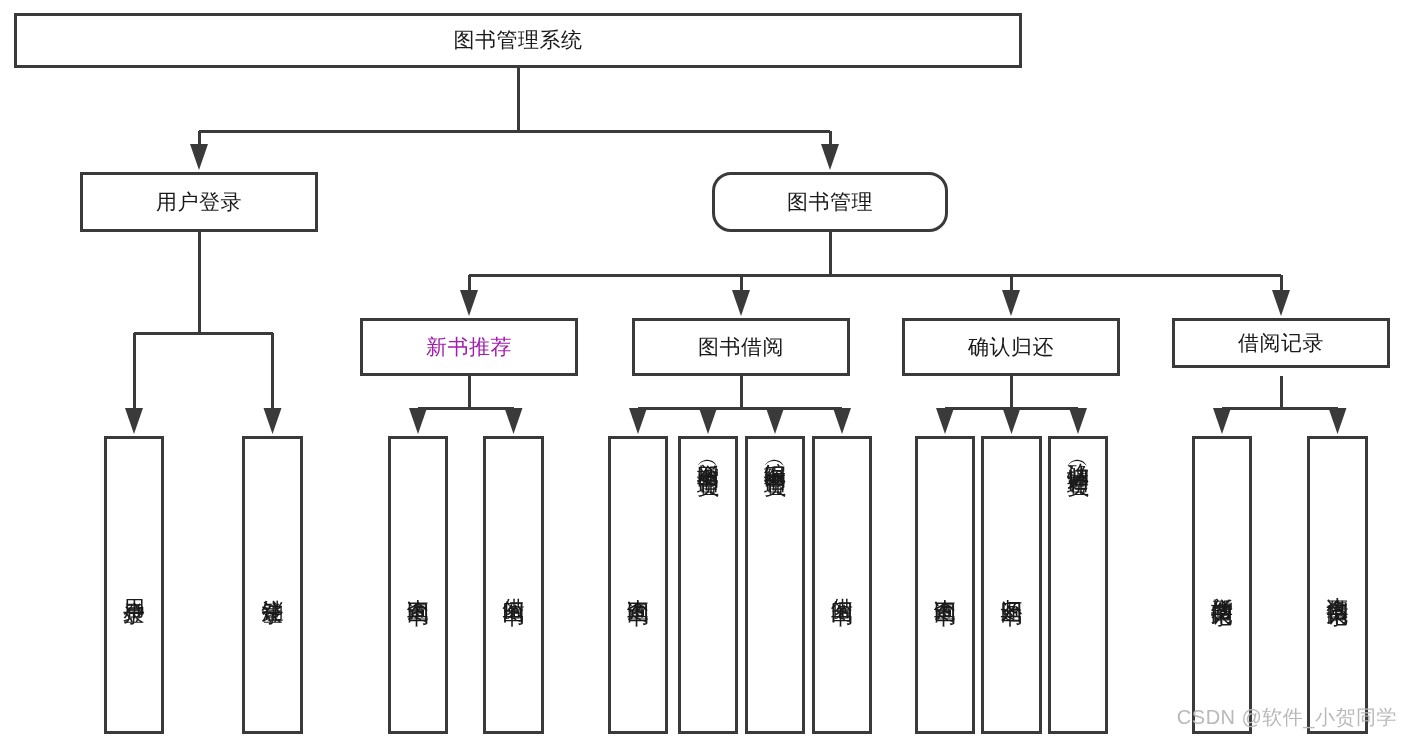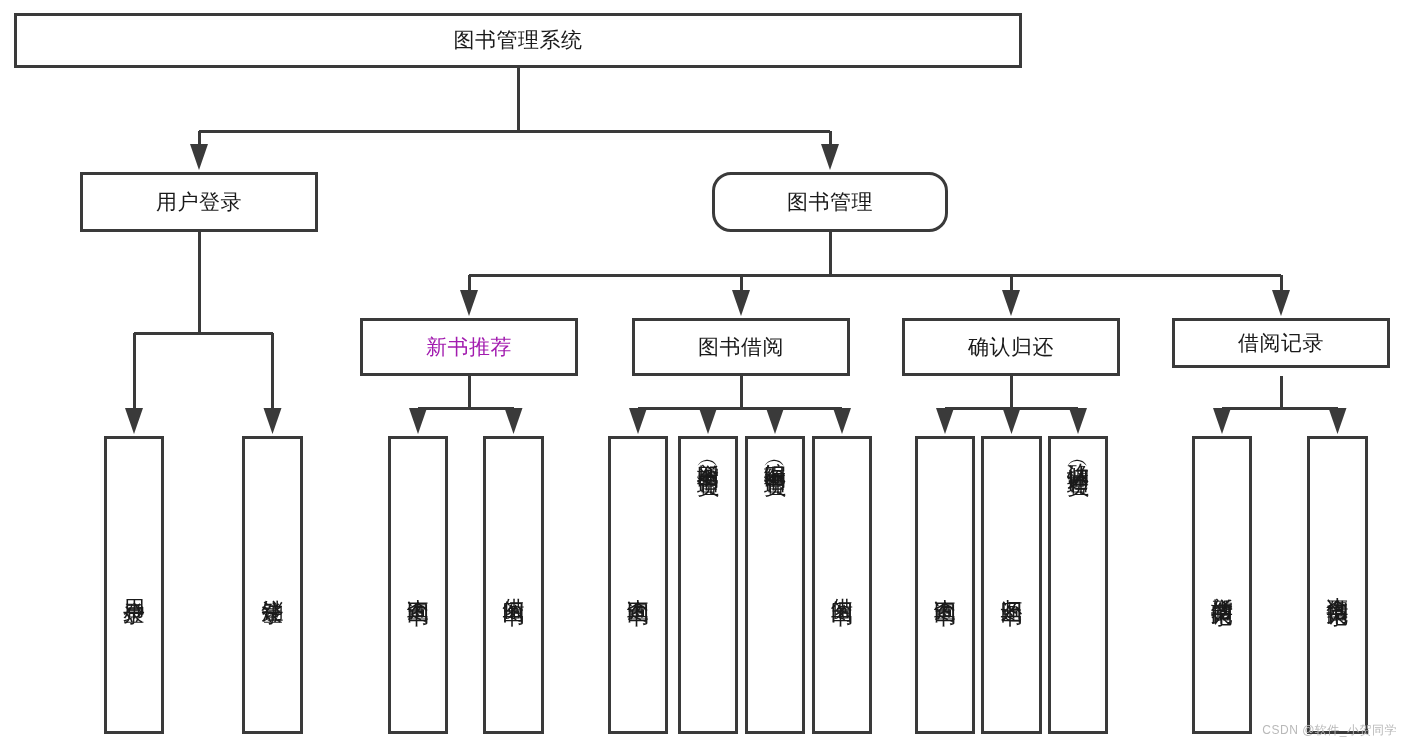--- a/index.html
+++ b/index.html
@@ -57,22 +57,22 @@
     letter-spacing: 2px;
     line-height: 1;
   }
   .node.vert.center {
     align-items: center;
     padding-top: 0;
   }
   #watermark {
     position: absolute;
     right: 8px;
-    bottom: 8px;
-    font-size: 12px;
+    bottom: 16px;
+    font-size: 20px;
     color: #b9b9b9;
     white-space: nowrap;
     letter-spacing: 0.5px;
   }
 </style>
 </head>
 <body>
 
 <div id="canvas">
   <svg id="wires" viewBox="0 0 1405 747" xmlns="http://www.w3.org/2000/svg">

